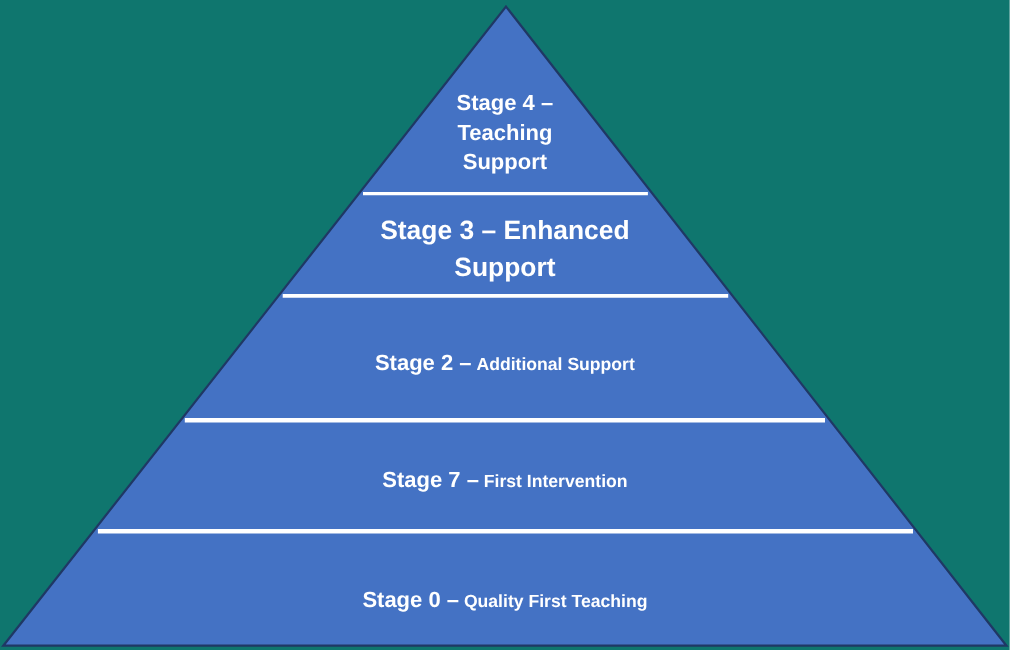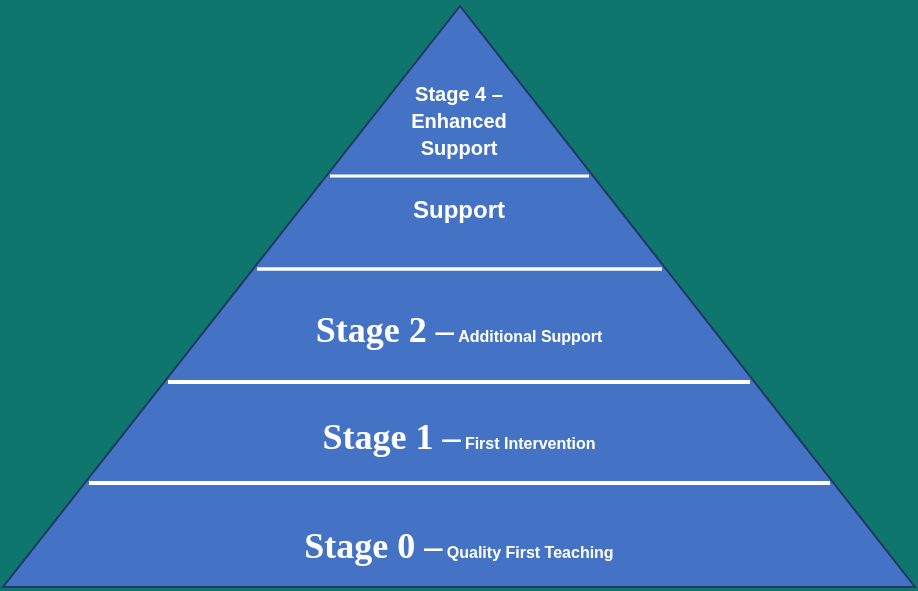--- a/index.html
+++ b/index.html
@@ -32,53 +32,54 @@
     user-select: none;
   }
   .stage-label .line {
     display: block;
   }
   #label-stage-4 { top: 81px;  font-size: 20px; line-height: 27px; }
   #label-stage-3 { top: 193px; font-size: 24px; line-height: 34px; }
   #label-stage-2 { top: 312px; line-height: 36px; }
   #label-stage-1 { top: 419px; line-height: 36px; }
   #label-stage-0 { top: 528px; line-height: 36px; }
-  .t-big   { font-size: 36px; font-family: Liberation Serif, serif; }
+  .t-big   { font-size: 20px; }
   .t-small { font-size: 16px; }
 </style>
 </head>
 <body>
 
 <div class="canvas">
 
   <svg width="918" height="591" viewBox="0 0 918 591">
     <polygon points="460,6 915,587 3,587" stroke-width="2" stroke="#1F3864" fill="#4472C4"></polygon>
     <line x1="330" y1="176" x2="589" y2="176" stroke-width="3" stroke="#FFFFFF"></line>
     <line x1="257" y1="269" x2="662" y2="269" stroke-width="3.5" stroke="#FFFFFF"></line>
     <line x1="168" y1="382" x2="750" y2="382" stroke-width="4" stroke="#FFFFFF"></line>
     <line x1="89" y1="483" x2="830" y2="483" stroke-width="4" stroke="#FFFFFF"></line>
   </svg>
 
   <div class="stage-label" id="label-stage-4">
     <span class="line">Stage 4 –</span>
-    <span class="line">Enhanced</span>
+    <span class="line">Teaching</span>
     <span class="line">Support</span>
   </div>
 
   <div class="stage-label" id="label-stage-3">
+    <span class="line">Stage 3 – Enhanced</span>
     <span class="line">Support</span>
   </div>
 
   <div class="stage-label" id="label-stage-2">
     <span class="t-big">Stage 2 –</span>
     <span class="t-small">Additional Support</span>
   </div>
 
   <div class="stage-label" id="label-stage-1">
-    <span class="t-big">Stage 1 –</span>
+    <span class="t-big">Stage 7 –</span>
     <span class="t-small">First Intervention</span>
   </div>
 
   <div class="stage-label" id="label-stage-0">
     <span class="t-big">Stage 0 –</span>
     <span class="t-small">Quality First Teaching</span>
   </div>
 
 </div>
 

